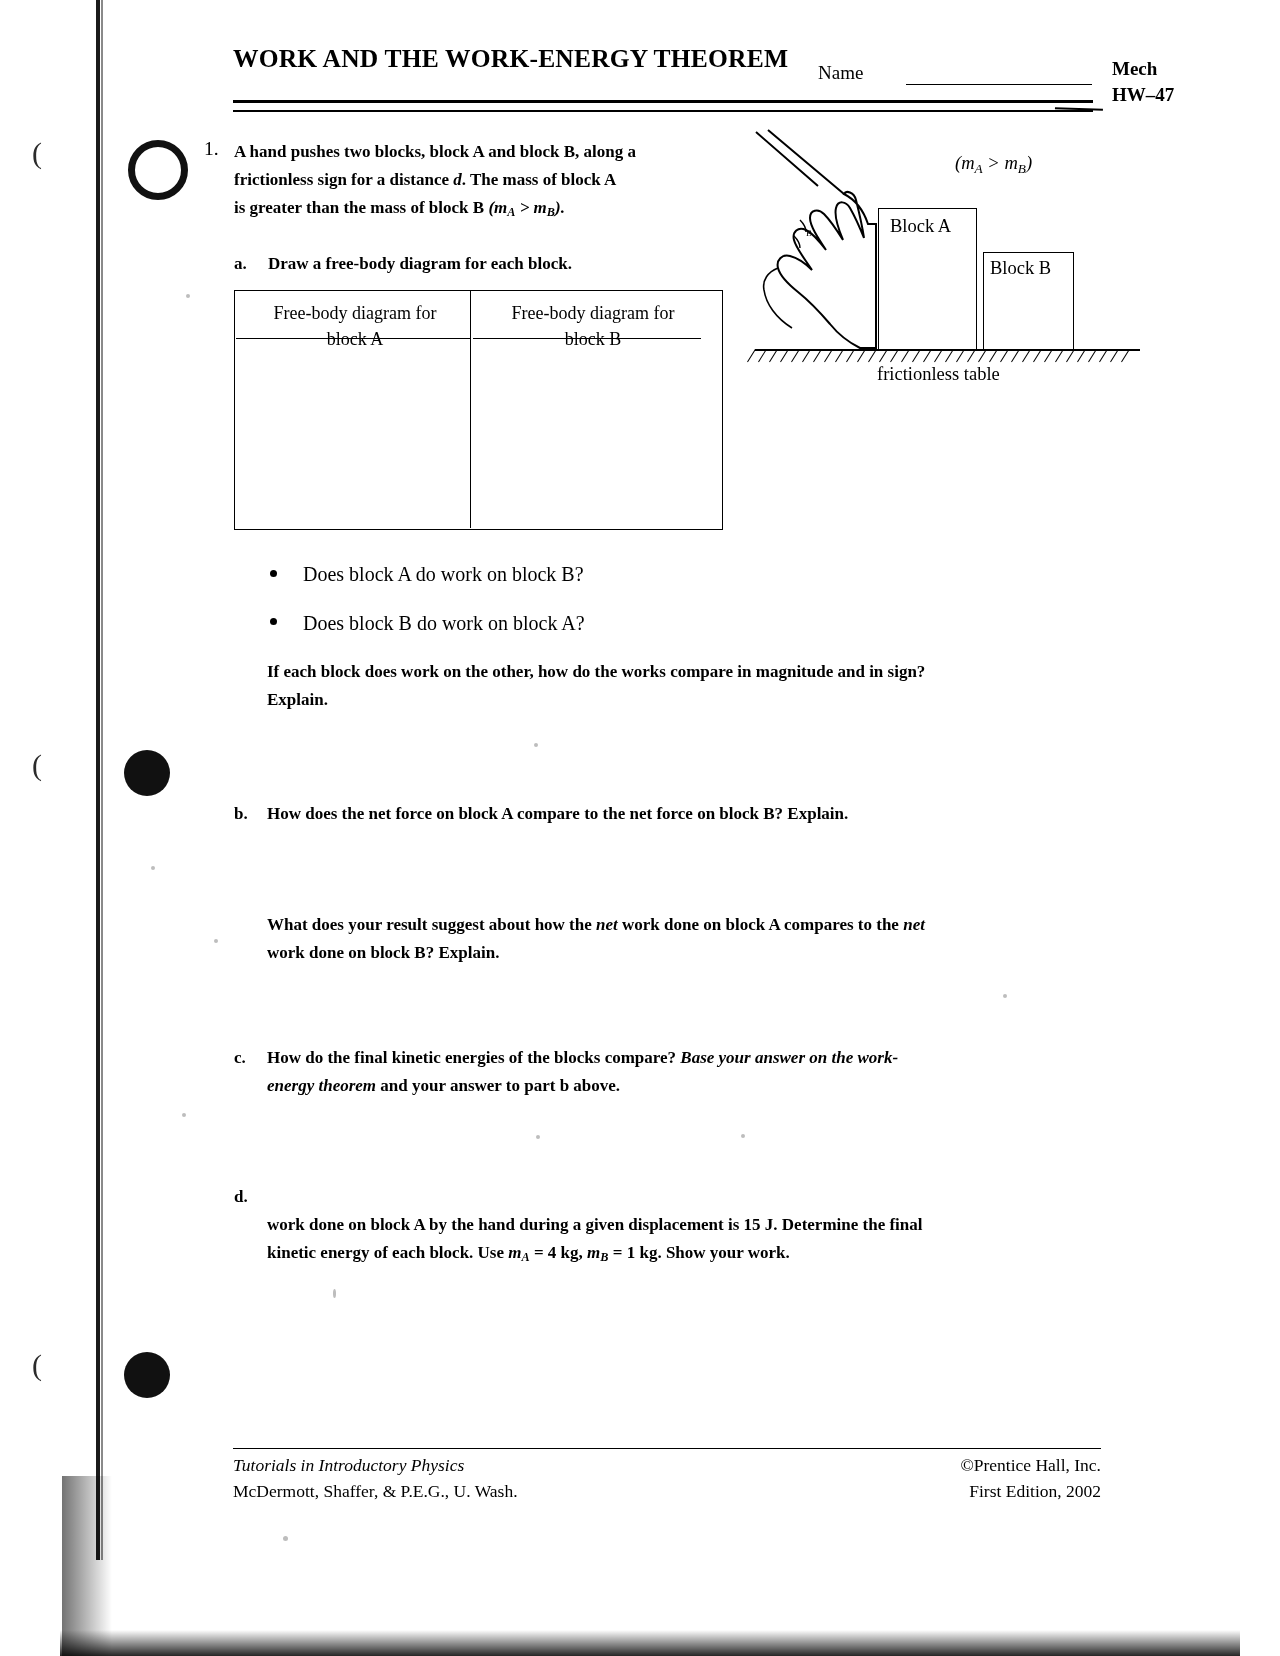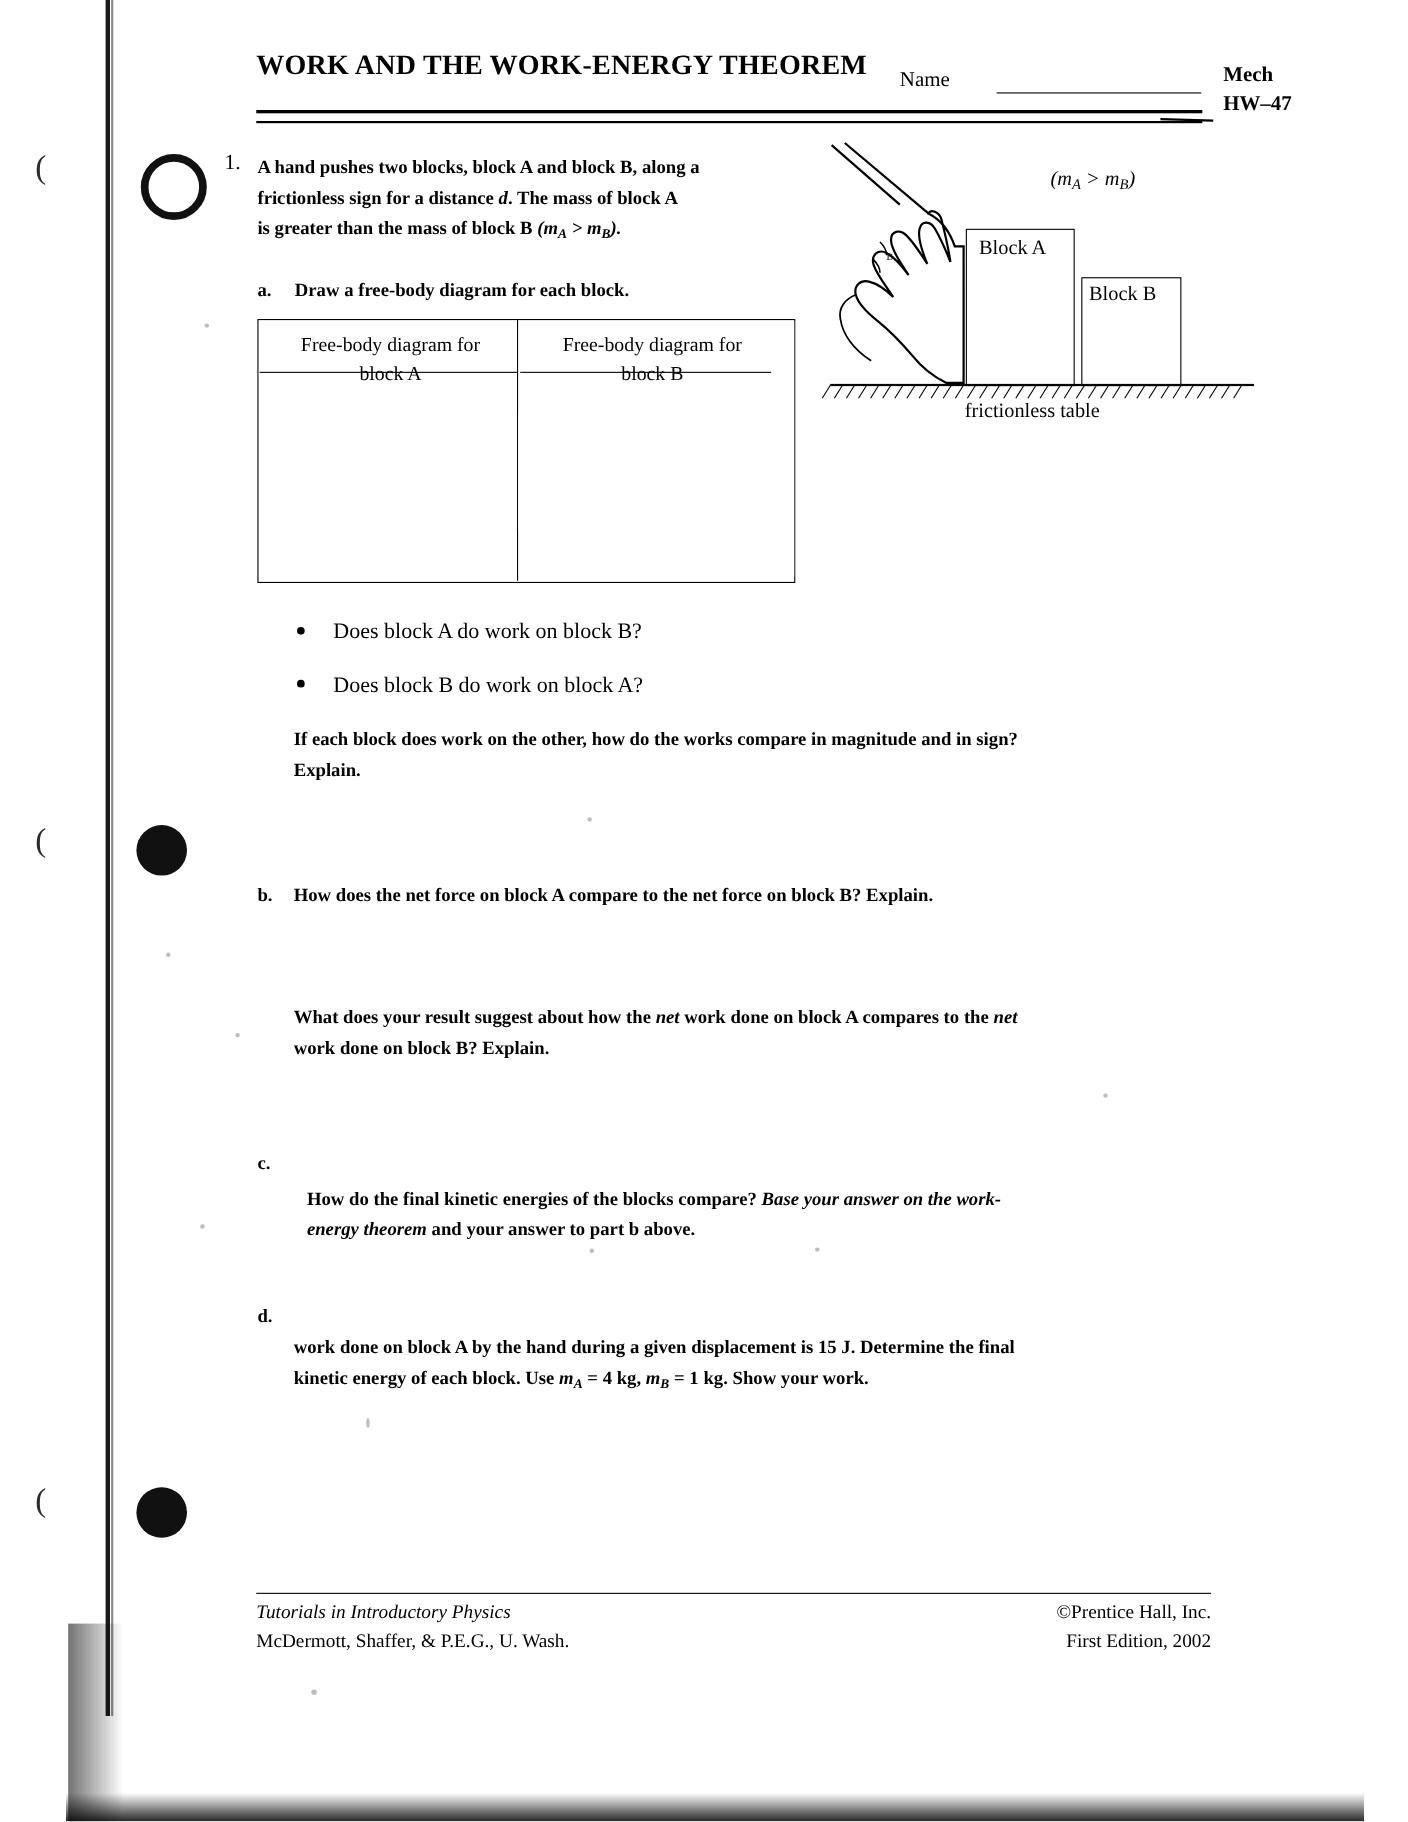--- a/index.html
+++ b/index.html
@@ -422,21 +422,21 @@
 
   <div class="para" style="left:234px; top:800px;">b.</div>
   <div class="para" style="left:267px; top:911px; width:830px;">
     <span>What does your result suggest about how the </span><span class="italic">net</span><span> work done on block A compares to the </span><span class="italic">net</span><br>
     <span>work done on block B?  Explain.</span>
   </div>
 
   <div class="para" style="left:267px; top:800px; width:830px;">How does the net force on block A compare to the net force on block B?  Explain.</div>
 
   <div class="para" style="left:234px; top:1044px;">c.</div>
-  <div class="para" style="left:267px; top:1076px; width:830px;margin-left:12px;">
+  <div class="para" style="left:267px; top:1044px; width:830px;">
     <span>How do the final kinetic energies of the blocks compare?  </span><span class="italic">Base your answer on the work-</span><br>
     <span class="italic">energy theorem</span><span> and your answer to part b above.</span>
   </div>
 
   <div class="para" style="left:234px; top:1183px;">d.</div>
   <div class="para" style="left:267px; top:1183px; width:830px;">
     <br>
     <span>work done on block A by the hand during a given displacement is 15 J.  Determine the final</span><br>
     <span>kinetic energy of each block.  Use </span><span class="italic">m</span><span class="italic sub">A</span><span> = 4 kg, </span><span class="italic">m</span><span class="italic sub">B</span><span> = 1 kg.  Show your work.</span>
   </div>

